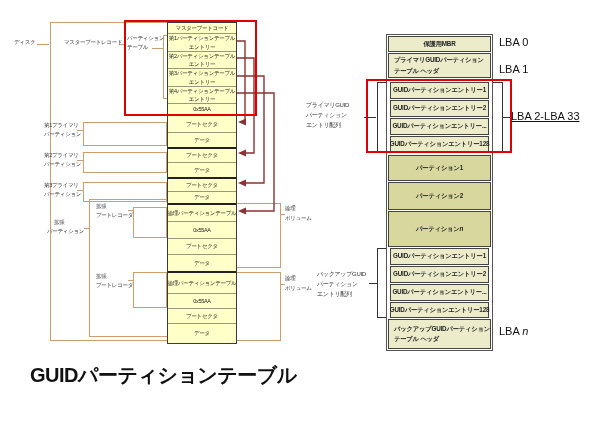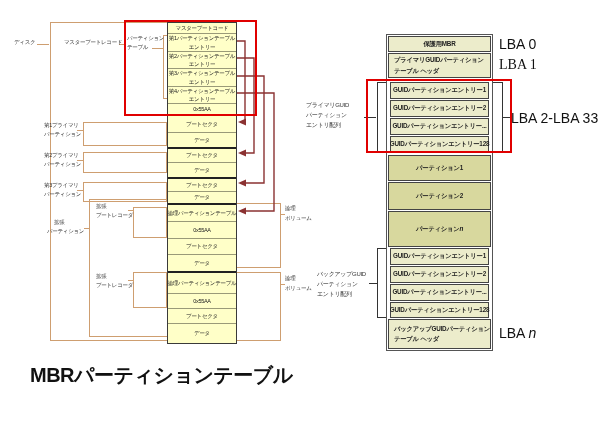--- a/index.html
+++ b/index.html
@@ -25,21 +25,21 @@
   
   #gpt-frame{position:absolute;left:386px;top:34px;width:107px;height:317px;
              border:1px solid #555;box-sizing:border-box;background:#fff;}
   .grow{position:absolute;box-sizing:border-box;border:1px solid #444;display:flex;
         flex-direction:column;justify-content:center;align-items:center;text-align:center;
         font-size:6.3px;font-weight:bold;letter-spacing:-0.2px;line-height:1.6;
         color:#222;white-space:nowrap;}
   .grow.light{background:#ECECCB;}
   .grow.dark{background:#D8D89E;}
   .grow.left{align-items:flex-start;padding-left:5px;text-align:left;}
-  .lba{position:absolute;font-size:14px;color:#111;white-space:nowrap;line-height:1;}
+  .lba{position:absolute;font-size:11px;color:#111;white-space:nowrap;line-height:1;}
   .arr-lbl{position:absolute;font-size:6px;letter-spacing:-0.3px;color:#333;
            white-space:nowrap;line-height:1;}
   .redbox{position:absolute;box-sizing:border-box;border:2px solid #E00000;z-index:30;}
   .title{position:absolute;font-size:20px;font-weight:bold;color:#111;
          letter-spacing:-0.5px;white-space:nowrap;}
   #arrows{position:absolute;left:0;top:0;z-index:20;}
   .it{font-style:italic;}
 </style>
 </head>
 <body>
@@ -230,21 +230,21 @@
   <div class="bdash" style="left:369px;top:283px;width:8px;"></div>
 
   <div class="arr-lbl" style="left:306px;top:102px;">プライマリGUID</div>
   <div class="arr-lbl" style="left:306px;top:112px;">パーティション</div>
   <div class="arr-lbl" style="left:306px;top:122px;">エントリ配列</div>
   <div class="arr-lbl" style="left:317px;top:271px;">バックアップGUID</div>
   <div class="arr-lbl" style="left:317px;top:281px;">パーティション</div>
   <div class="arr-lbl" style="left:317px;top:291px;">エントリ配列</div>
 
   <div class="lba" style="left:499px;top:37px;">LBA 0</div>
-  <div class="lba" style="left:499px;top:58px;font-family:Liberation Serif, serif;">LBA 1</div>
-  <div class="lba" style="left:511px;top:111px;">LBA 2-LBA 33</div>
+  <div class="lba" style="left:499px;top:64px;">LBA 1</div>
+  <div class="lba" style="left:511px;top:111px;text-decoration:underline;">LBA 2-LBA 33</div>
   <div class="lba" style="left:499px;top:326px;">
     <span>LBA </span><span class="it">n</span>
   </div>
 
-  <div class="title" style="left:30px;top:362px;">MBRパーティションテーブル</div>
+  <div class="title" style="left:30px;top:362px;">GUIDパーティションテーブル</div>
 
 </div>
 
 </body></html>

